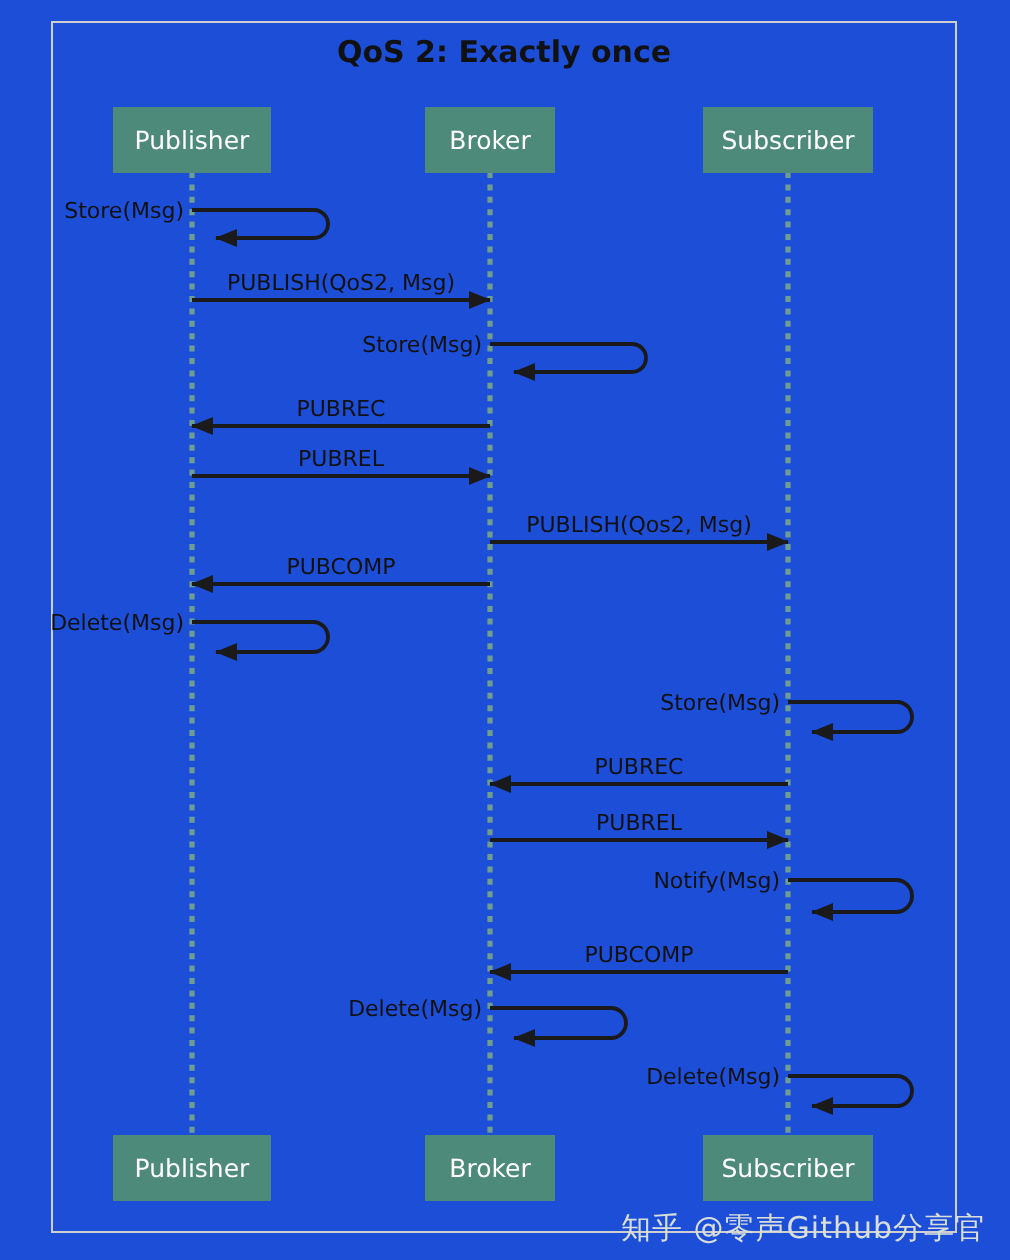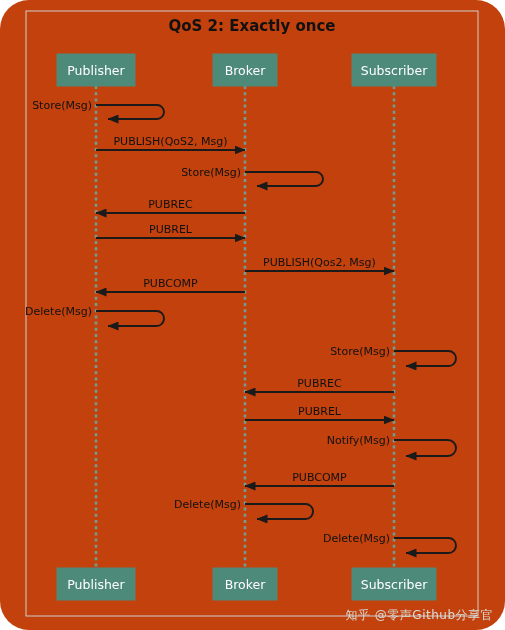--- a/index.html
+++ b/index.html
@@ -11,22 +11,21 @@
     width: 505px;
     height: 630px;
     overflow: hidden;
     font-family: "DejaVu Sans", sans-serif;
     position: relative;
   }
   #diagram-root {
     position: relative;
     width: 505px;
     height: 630px;
-    background: #c2410c;
-    border-radius: 29px;
+    background: #1d4ed8;
   }
   svg.diagram-canvas {
     display: block;
     width: 505px;
     height: 630px;
   }
   .diagram-title {
     font-family: "DejaVu Sans", sans-serif;
     font-size: 15px;
     font-weight: bold;
@@ -72,21 +71,21 @@
   .frame-border {
     fill: none;
     stroke: #cfcfcf;
     stroke-width: 1;
   }
   .watermark {
     position: absolute;
     right: 12px;
     bottom: 6px;
     font-family: "DejaVu Sans", sans-serif;
-    font-size: 12px;
+    font-size: 15px;
     color: #d8dedb;
     letter-spacing: 0.5px;
     white-space: nowrap;
     user-select: none;
   }
 </style>
 </head>
 <body>
 
 <div id="diagram-root">

